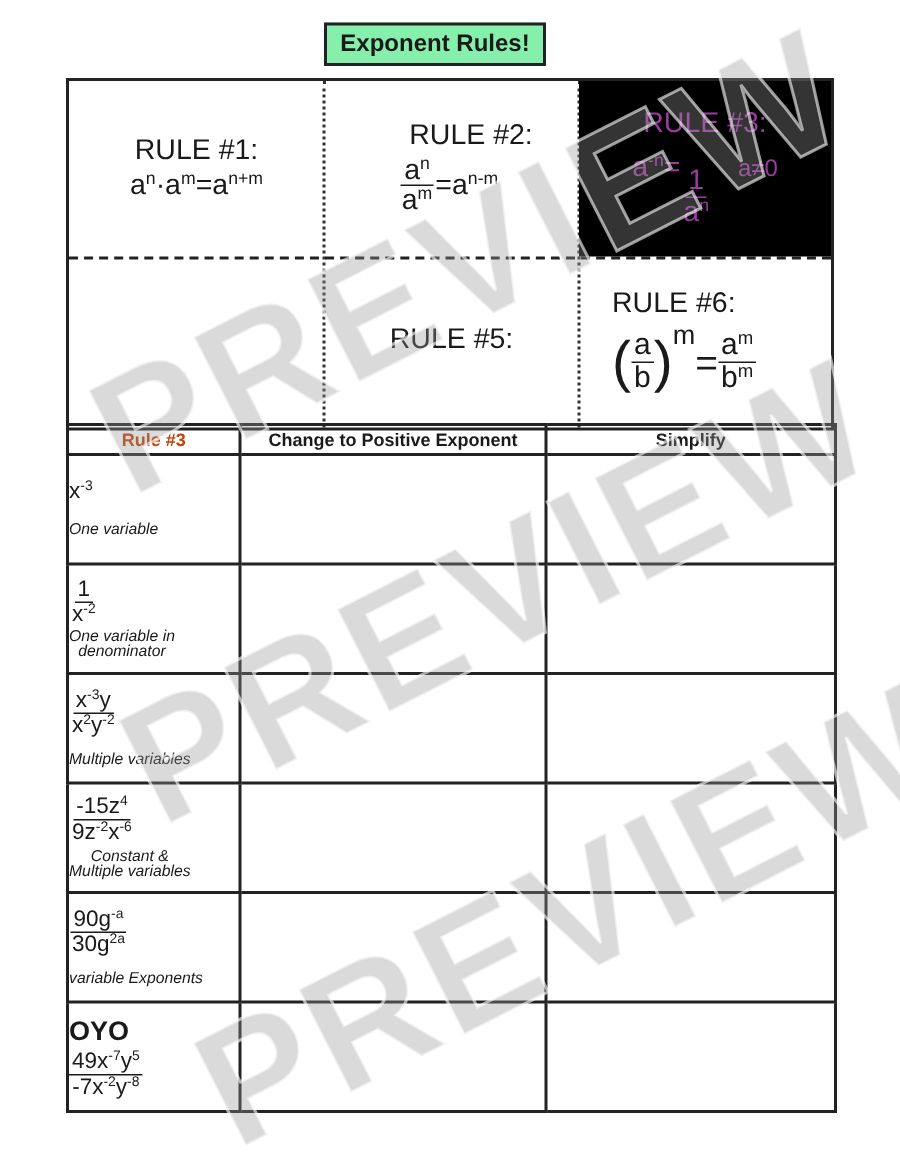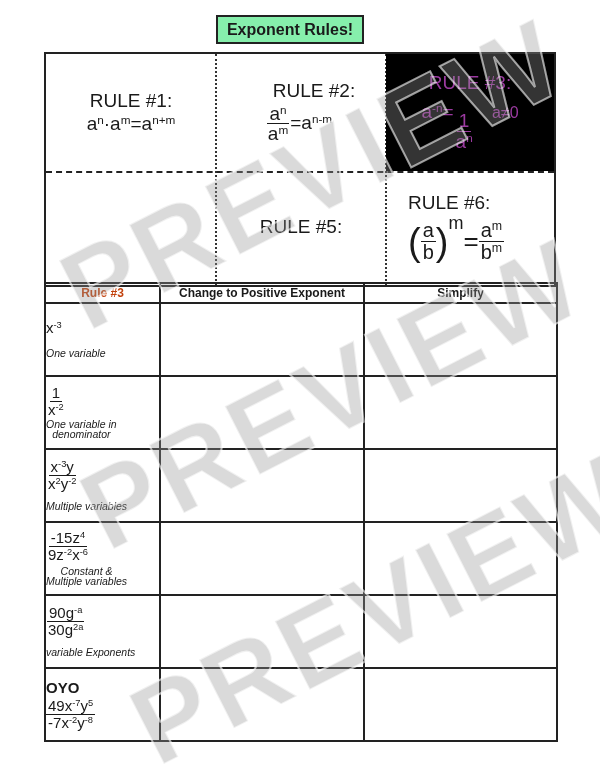--- a/index.html
+++ b/index.html
@@ -43,21 +43,21 @@
     border-collapse: collapse; z-index: 1; table-layout: fixed;
   }
   .ws-table th, .ws-table td { border: 2px solid #222; }
   .ws-table th { height: 20px; font-size: 12px; font-weight: bold; text-align: center; padding: 0; vertical-align: middle; }
   .ws-table th.rule-head { color: #c2410c; }
   .ws-table td { height: 73px; vertical-align: middle; text-align: center; }
   .prob { display: flex; flex-direction: column; align-items: flex-start; justify-content: center; }
   .prob .expr { font-size: 15px; line-height: 1.1; }
   .prob .frac .num { border-bottom-width: 1.5px; }
   .prob .note { font-size: 10.5px; font-style: italic; margin-top: 6px; line-height: 0.95; }
-  .prob .oyo { font-weight: bold; font-size: 15px; margin-bottom: 2px; }
+  .prob .oyo { font-weight: bold; font-size: 18px; margin-bottom: 2px; }
 
   .watermark {
     position: absolute; z-index: 2; pointer-events: none;
     font-family: "Liberation Sans", sans-serif; font-weight: bold;
     font-size: 112px; letter-spacing: 4px;
     color: rgba(150,150,150,0.35);
     -webkit-text-stroke: 2px rgba(255,255,255,0.6);
     transform: rotate(-27deg); transform-origin: center; white-space: nowrap;
   }
   .wm1 { left: 40px; top: 110px; }

